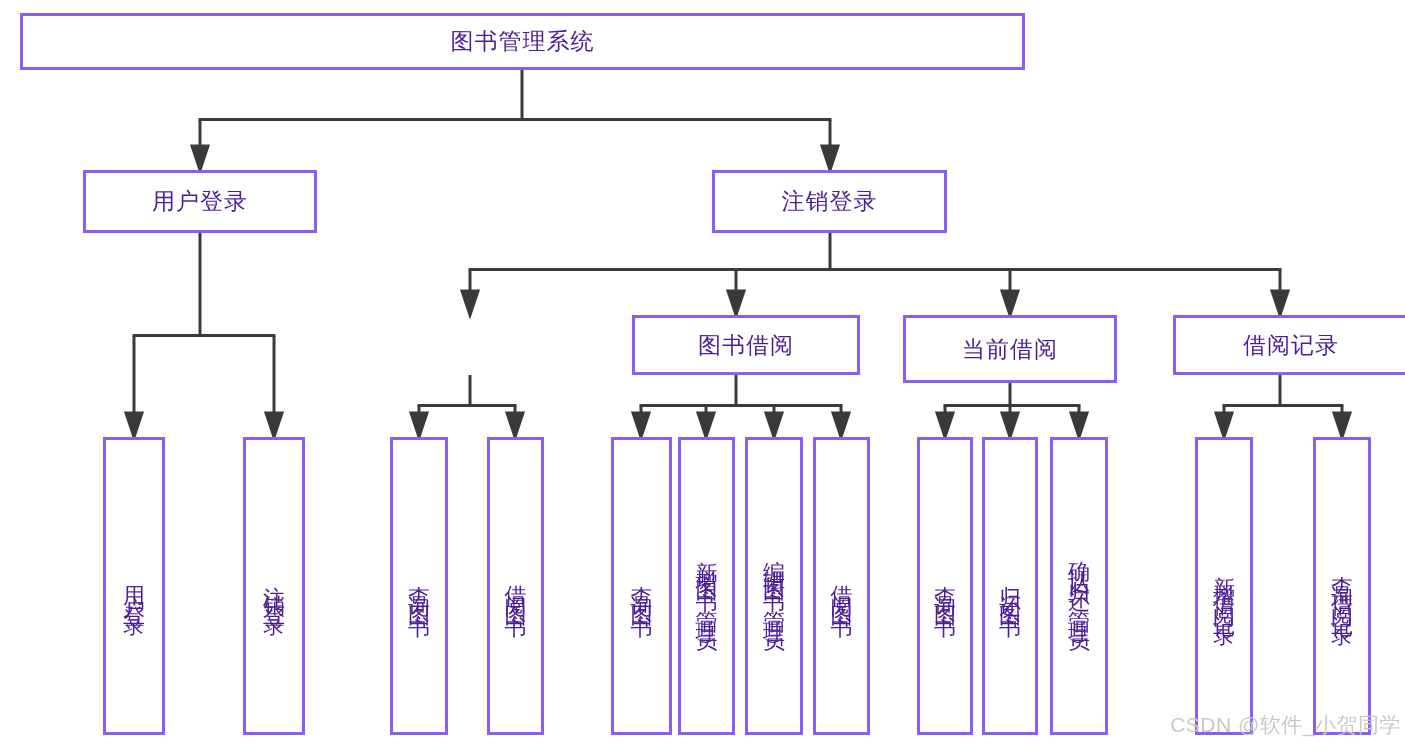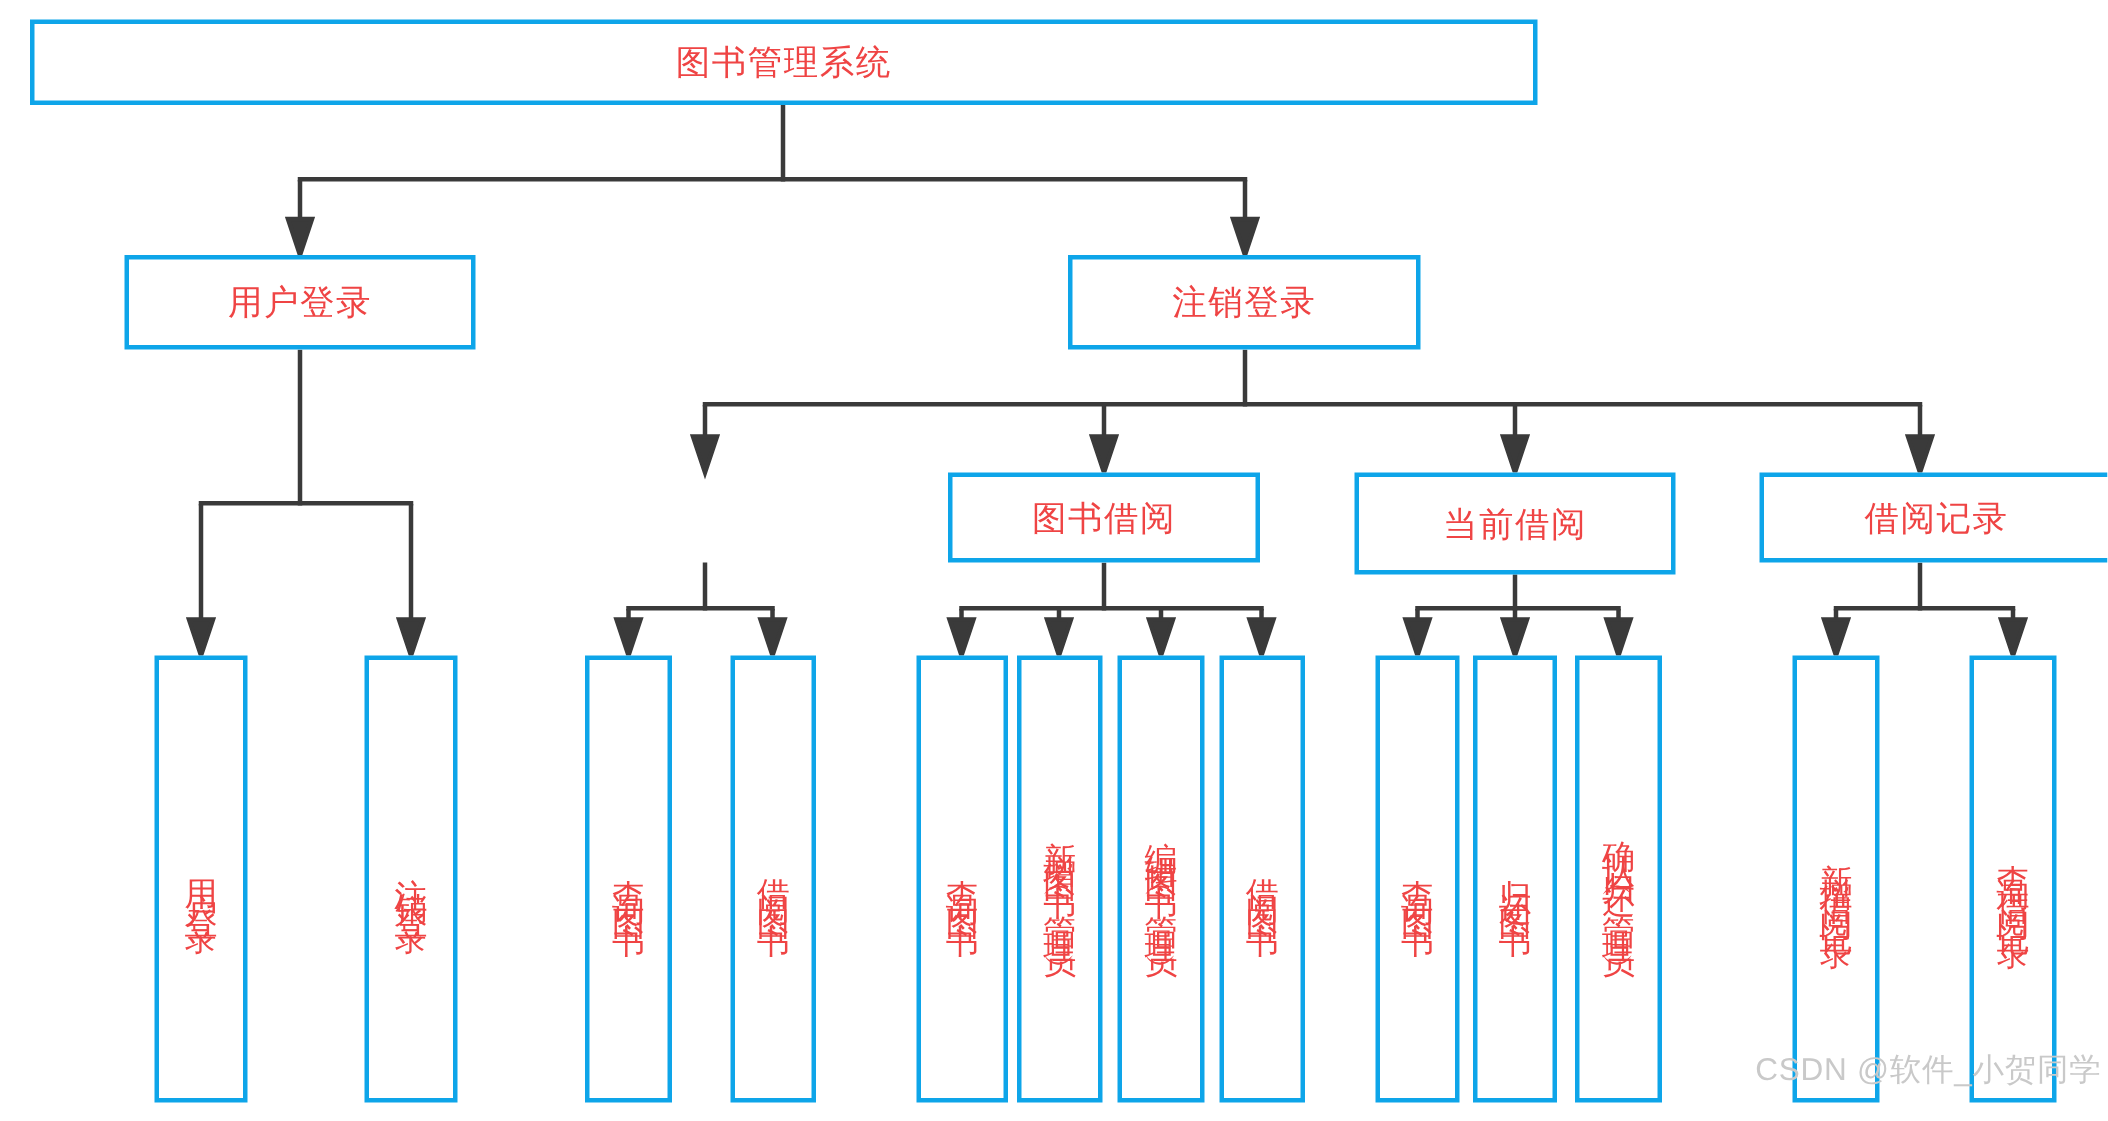--- a/index.html
+++ b/index.html
@@ -17,43 +17,43 @@
   }
   #wires {
     position: absolute;
     left: 0;
     top: 0;
     z-index: 1;
   }
   .box {
     position: absolute;
     box-sizing: border-box;
-    border: 3px solid #0ea5e9;
+    border: 3px solid #8b5cf6;
     background: #ffffff;
-    color: #ef4444;
+    color: #4c1d95;
     display: flex;
     align-items: center;
     justify-content: center;
     font-size: 23px;
     letter-spacing: 1px;
     z-index: 2;
     text-align: center;
     line-height: 1;
   }
   .box.v {
     writing-mode: vertical-rl;
     text-orientation: mixed;
     font-size: 22px;
     letter-spacing: 10px;
     padding-top: 4px;
   }
   #watermark {
     position: absolute;
     right: 4px;
-    bottom: 20px;
+    bottom: 8px;
     color: #c9c9c9;
     font-size: 21px;
     letter-spacing: 0.5px;
     z-index: 3;
     white-space: nowrap;
   }
 </style>
 </head>
 <body>
 
@@ -121,21 +121,21 @@
       <line x1="1342" y1="406" x2="1342" y2="415"></line>
       <polygon points="1334,413 1350,413 1342,437"></polygon>
     </g>
   </svg>
 
   <div class="box" style="left:20px;top:13px;width:1005px;height:57px">图书管理系统</div>
 
   <div class="box" style="left:83px;top:170px;width:234px;height:63px">用户登录</div>
   <div class="box" style="left:712px;top:170px;width:235px;height:63px">注销登录</div>
 
-  <div class="box" style="left:632px;top:315px;width:208px;height:60px">图书借阅</div>
+  <div class="box" style="left:632px;top:315px;width:228px;height:60px">图书借阅</div>
   <div class="box" style="left:903px;top:315px;width:214px;height:68px">当前借阅</div>
   <div class="box" style="left:1173px;top:315px;width:236px;height:60px">借阅记录</div>
 
   <div class="box v" style="left:103px;top:437px;width:62px;height:298px">用户登录</div>
   <div class="box v" style="left:243px;top:437px;width:62px;height:298px">注销登录</div>
 
   <div class="box v" style="left:390px;top:437px;width:58px;height:298px">查询图书</div>
   <div class="box v" style="left:487px;top:437px;width:57px;height:298px">借阅图书</div>
 
   <div class="box v" style="left:611px;top:437px;width:61px;height:298px">查询图书</div>

